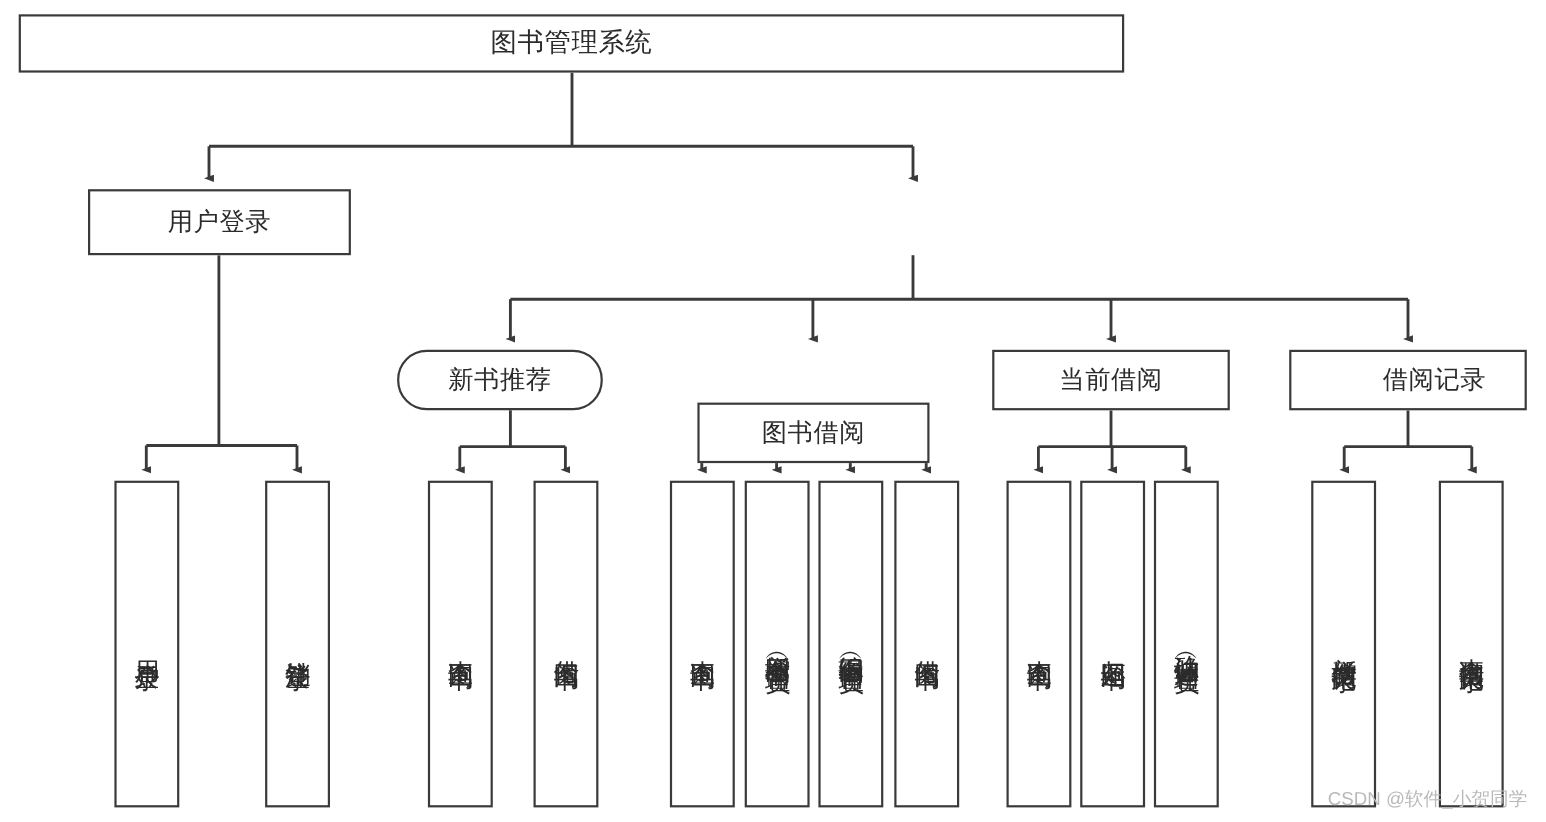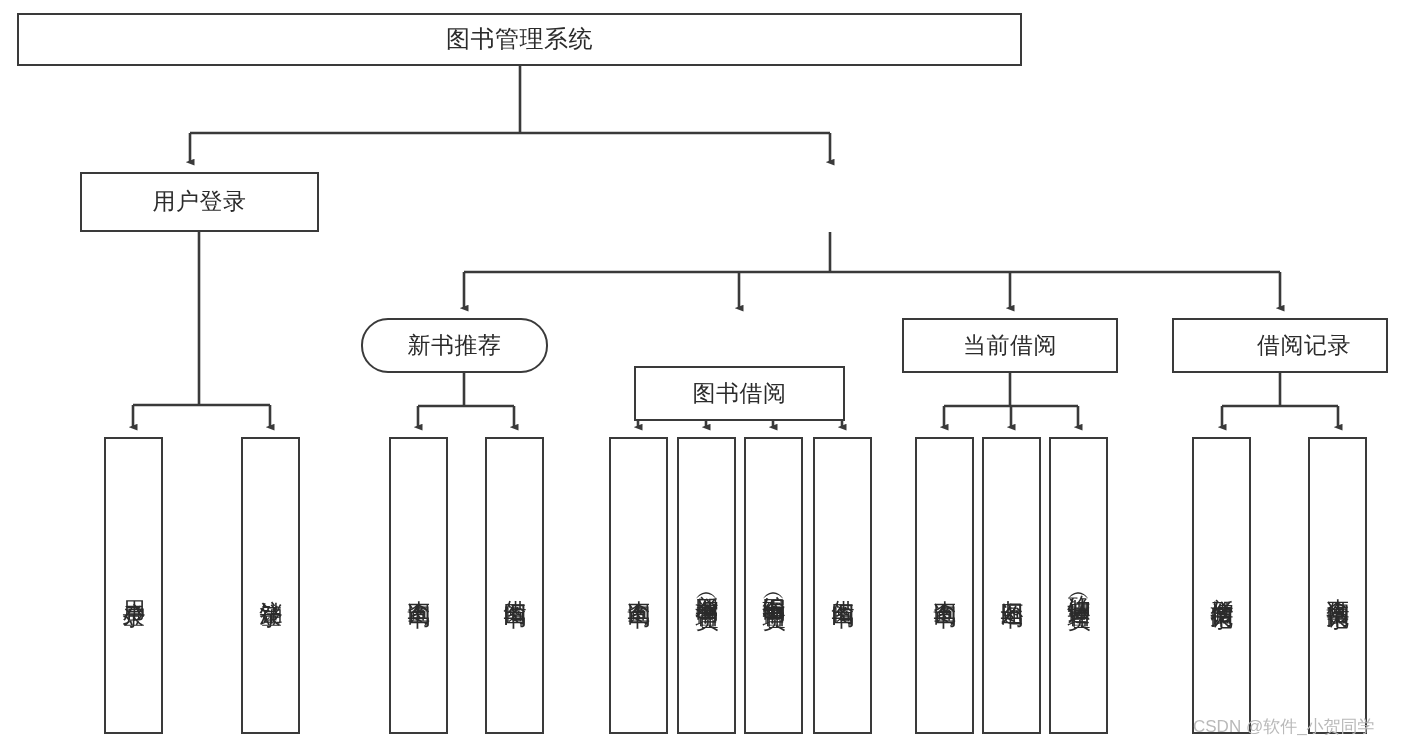--- a/index.html
+++ b/index.html
@@ -57,20 +57,21 @@
     font-size: 23px;
     letter-spacing: 2px;
   }
   .watermark {
     position: absolute;
     font-family: "Liberation Sans", "DejaVu Sans", sans-serif;
     font-size: 17px;
     color: #b9b9b9;
     white-space: nowrap;
     pointer-events: none;
+    padding-left: 14px;
   }
 </style>
 </head>
 <body>
 
 <div id="diagram-root">
 
   <svg class="diagram-canvas" viewBox="0 0 1405 747">
     <defs>
       <marker id="arrowhead" markerWidth="8" markerHeight="9" refX="3.2" refY="4.5" orient="auto" markerUnits="userSpaceOnUse">

